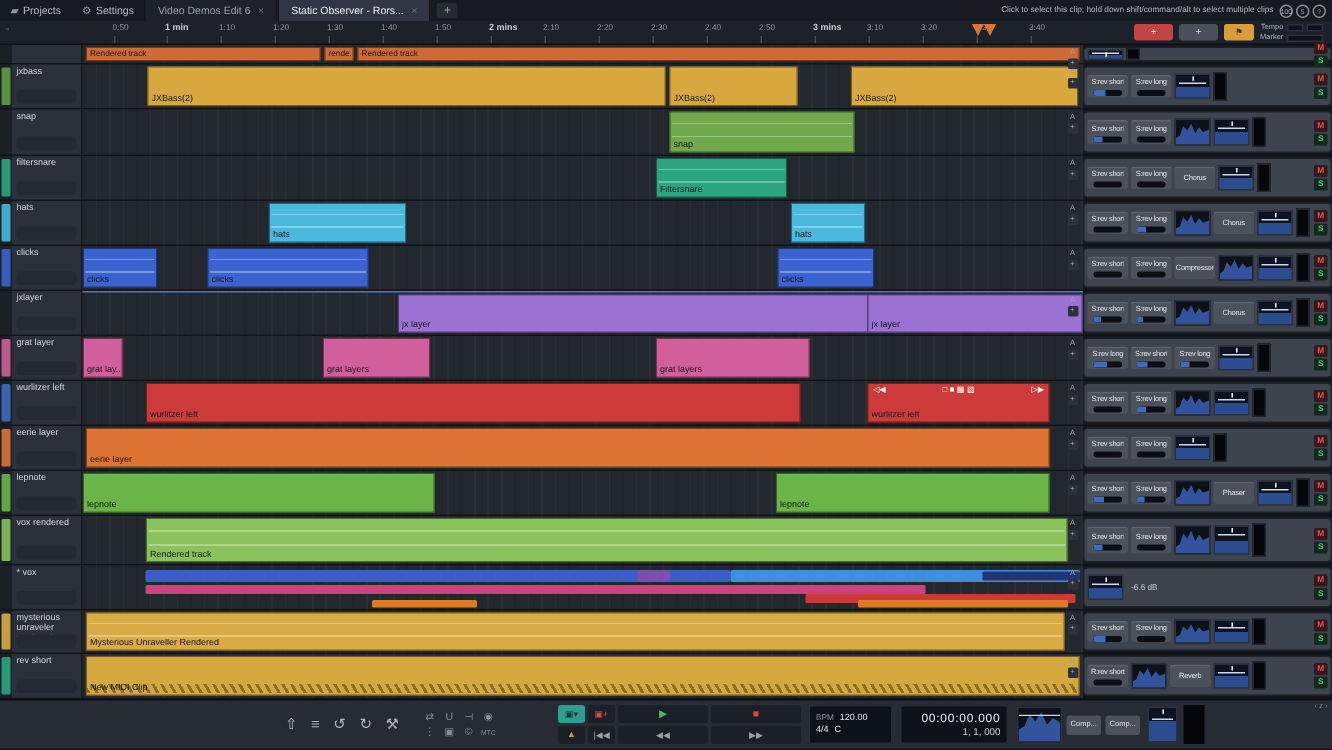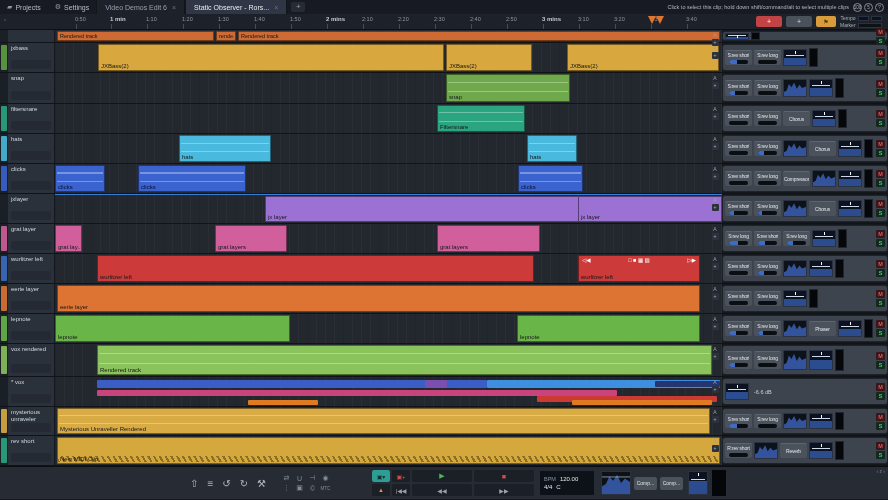--- a/index.html
+++ b/index.html
@@ -869,20 +869,24 @@
     <div class="disp" style="width:56px;">
       <div class="bpmrow">
           <span class="l">BPM</span>
           <span class="v">120.00</span>
         </div>
       <div class="bpmrow">
           <span class="v">4/4</span>
           <span class="v">C</span>
         </div>
     </div>
+    <div class="disp" style="width:72px;">
+      <div class="timebig">00:00:00.000</div>
+      <div class="barsrow">1, 1, 000</div>
+    </div>
     <div class="mwave">
       <svg viewBox="0 0 100 40" preserveAspectRatio="none">
           <polygon points="0,40 0,26 14,22 26,8 40,16 54,5 68,20 82,12 100,18 100,40" fill="#33549c"></polygon>
           <line x1="0" y1="9" x2="100" y2="9" stroke="#cfd8ea" stroke-width="1.5"></line>
         </svg>
     </div>
     <div class="compbtn">Comp...</div>
     <div class="compbtn">Comp...</div>
     <div class="mlv">
       <div class="lvline"></div>

